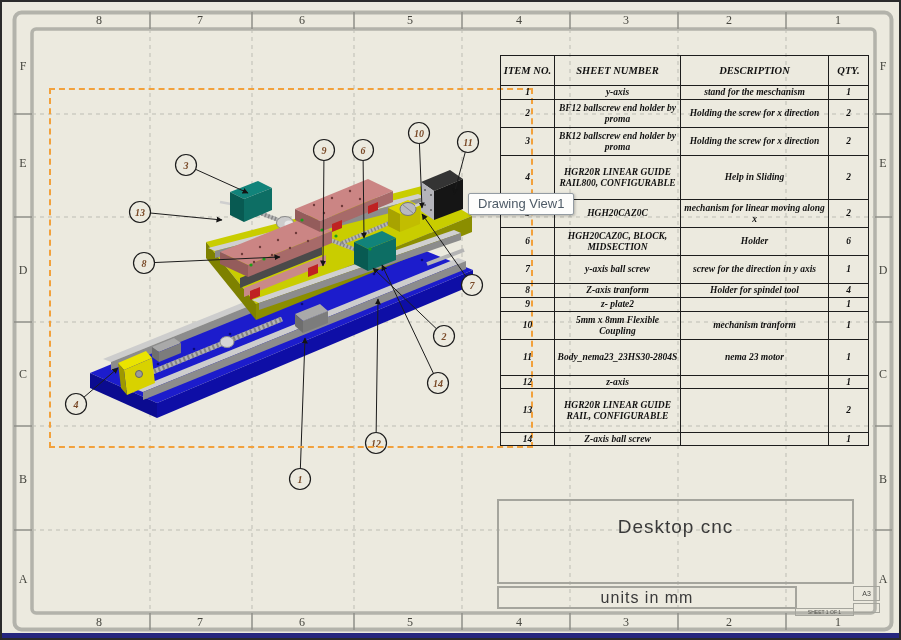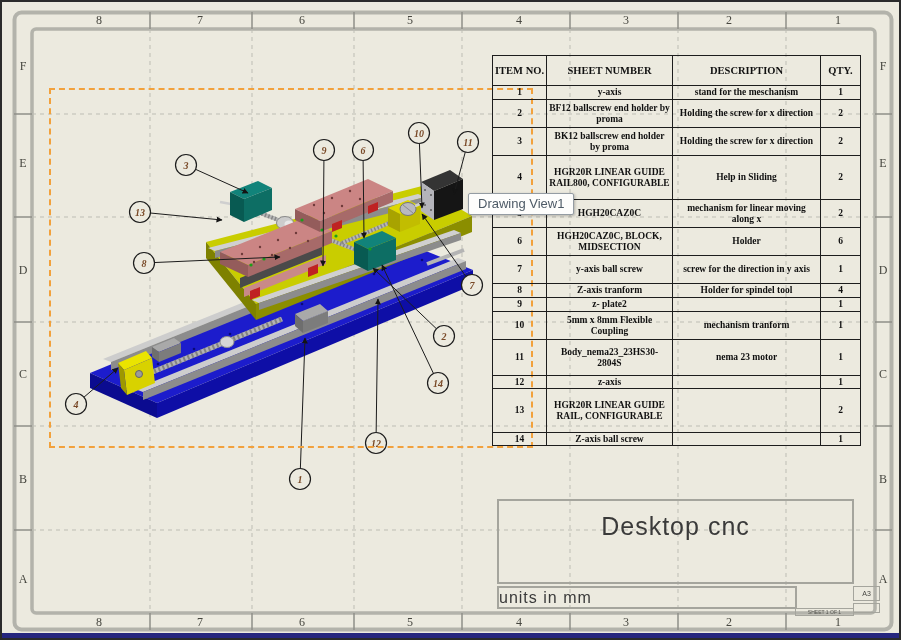--- a/index.html
+++ b/index.html
@@ -13,22 +13,22 @@
   #navy-strip{position:absolute;left:0;bottom:0;width:100%;height:5px;background:#26267e;}
   svg{position:absolute;left:0;top:0;}
   .zone-label{
     position:absolute;transform:translate(-50%,-50%);
     font-family:"Liberation Serif",serif;font-size:12px;color:#46463f;
   }
   
   #bom-wrap{position:absolute;left:490px;top:53px;}
   table.bom{
     border-collapse:collapse;table-layout:fixed;width:368px;
-    font-family:"Liberation Serif",serif;font-weight:bold;
-    font-size:9.5px;color:#101010;
+    font-family:"Liberation Serif",serif;font-style:italic;font-weight:bold;
+    font-size:9.5px;color:#101010;margin-left:8px;
   }
   table.bom th,table.bom td{
     border:1px solid #1d1d1d;text-align:center;vertical-align:middle;
     padding:0 2px;line-height:1.12;overflow:hidden;background:transparent;
   }
   table.bom th{font-size:10.5px;}
   
   #sel-rect{
     position:absolute;left:47px;top:86px;width:484px;height:360px;
     border:2px dashed #f2a13c;box-sizing:border-box;pointer-events:none;
@@ -36,23 +36,23 @@
   
   #tooltip{
     position:absolute;left:466px;top:191px;height:20px;
     background:#fdfdfc;border:1px solid #949ca3;border-radius:2px;
     color:#4d5a66;font-size:13px;line-height:20px;padding:0 9px;
     box-shadow:1px 1px 3px rgba(0,0,0,.25);white-space:nowrap;z-index:50;
   }
   
   .tb-box{position:absolute;border:2px solid #a5a59d;box-sizing:border-box;background:transparent;}
   #tb-title{left:495px;top:497px;width:357px;height:85px;text-align:center;color:#3a3a3a;}
-  #tb-title .l1,#tb-title .l2{font-size:25px;letter-spacing:1px;line-height:23px;}
+  #tb-title .l1,#tb-title .l2{font-size:19px;letter-spacing:1px;line-height:23px;}
   #tb-title .l1{margin-top:14px;}
-  #tb-units{left:495px;top:584px;width:300px;height:23px;
+  #tb-units{left:495px;top:584px;width:300px;height:23px;text-align:center;
     font-size:16px;color:#3a3a3a;line-height:20px;letter-spacing:1px;}
   #tb-a3{left:851px;top:584px;width:27px;height:15px;border-width:1px;
     font-size:7px;color:#444440;text-align:center;line-height:13px;}
   #tb-a3b{left:851px;top:601px;width:27px;height:10px;border-width:1px;}
   #tb-sheet{left:793px;top:606px;width:59px;height:8px;border-width:1px;
     font-size:5px;color:#55554f;text-align:center;line-height:6px;white-space:nowrap;}
 </style>
 </head>
 <body>
 

